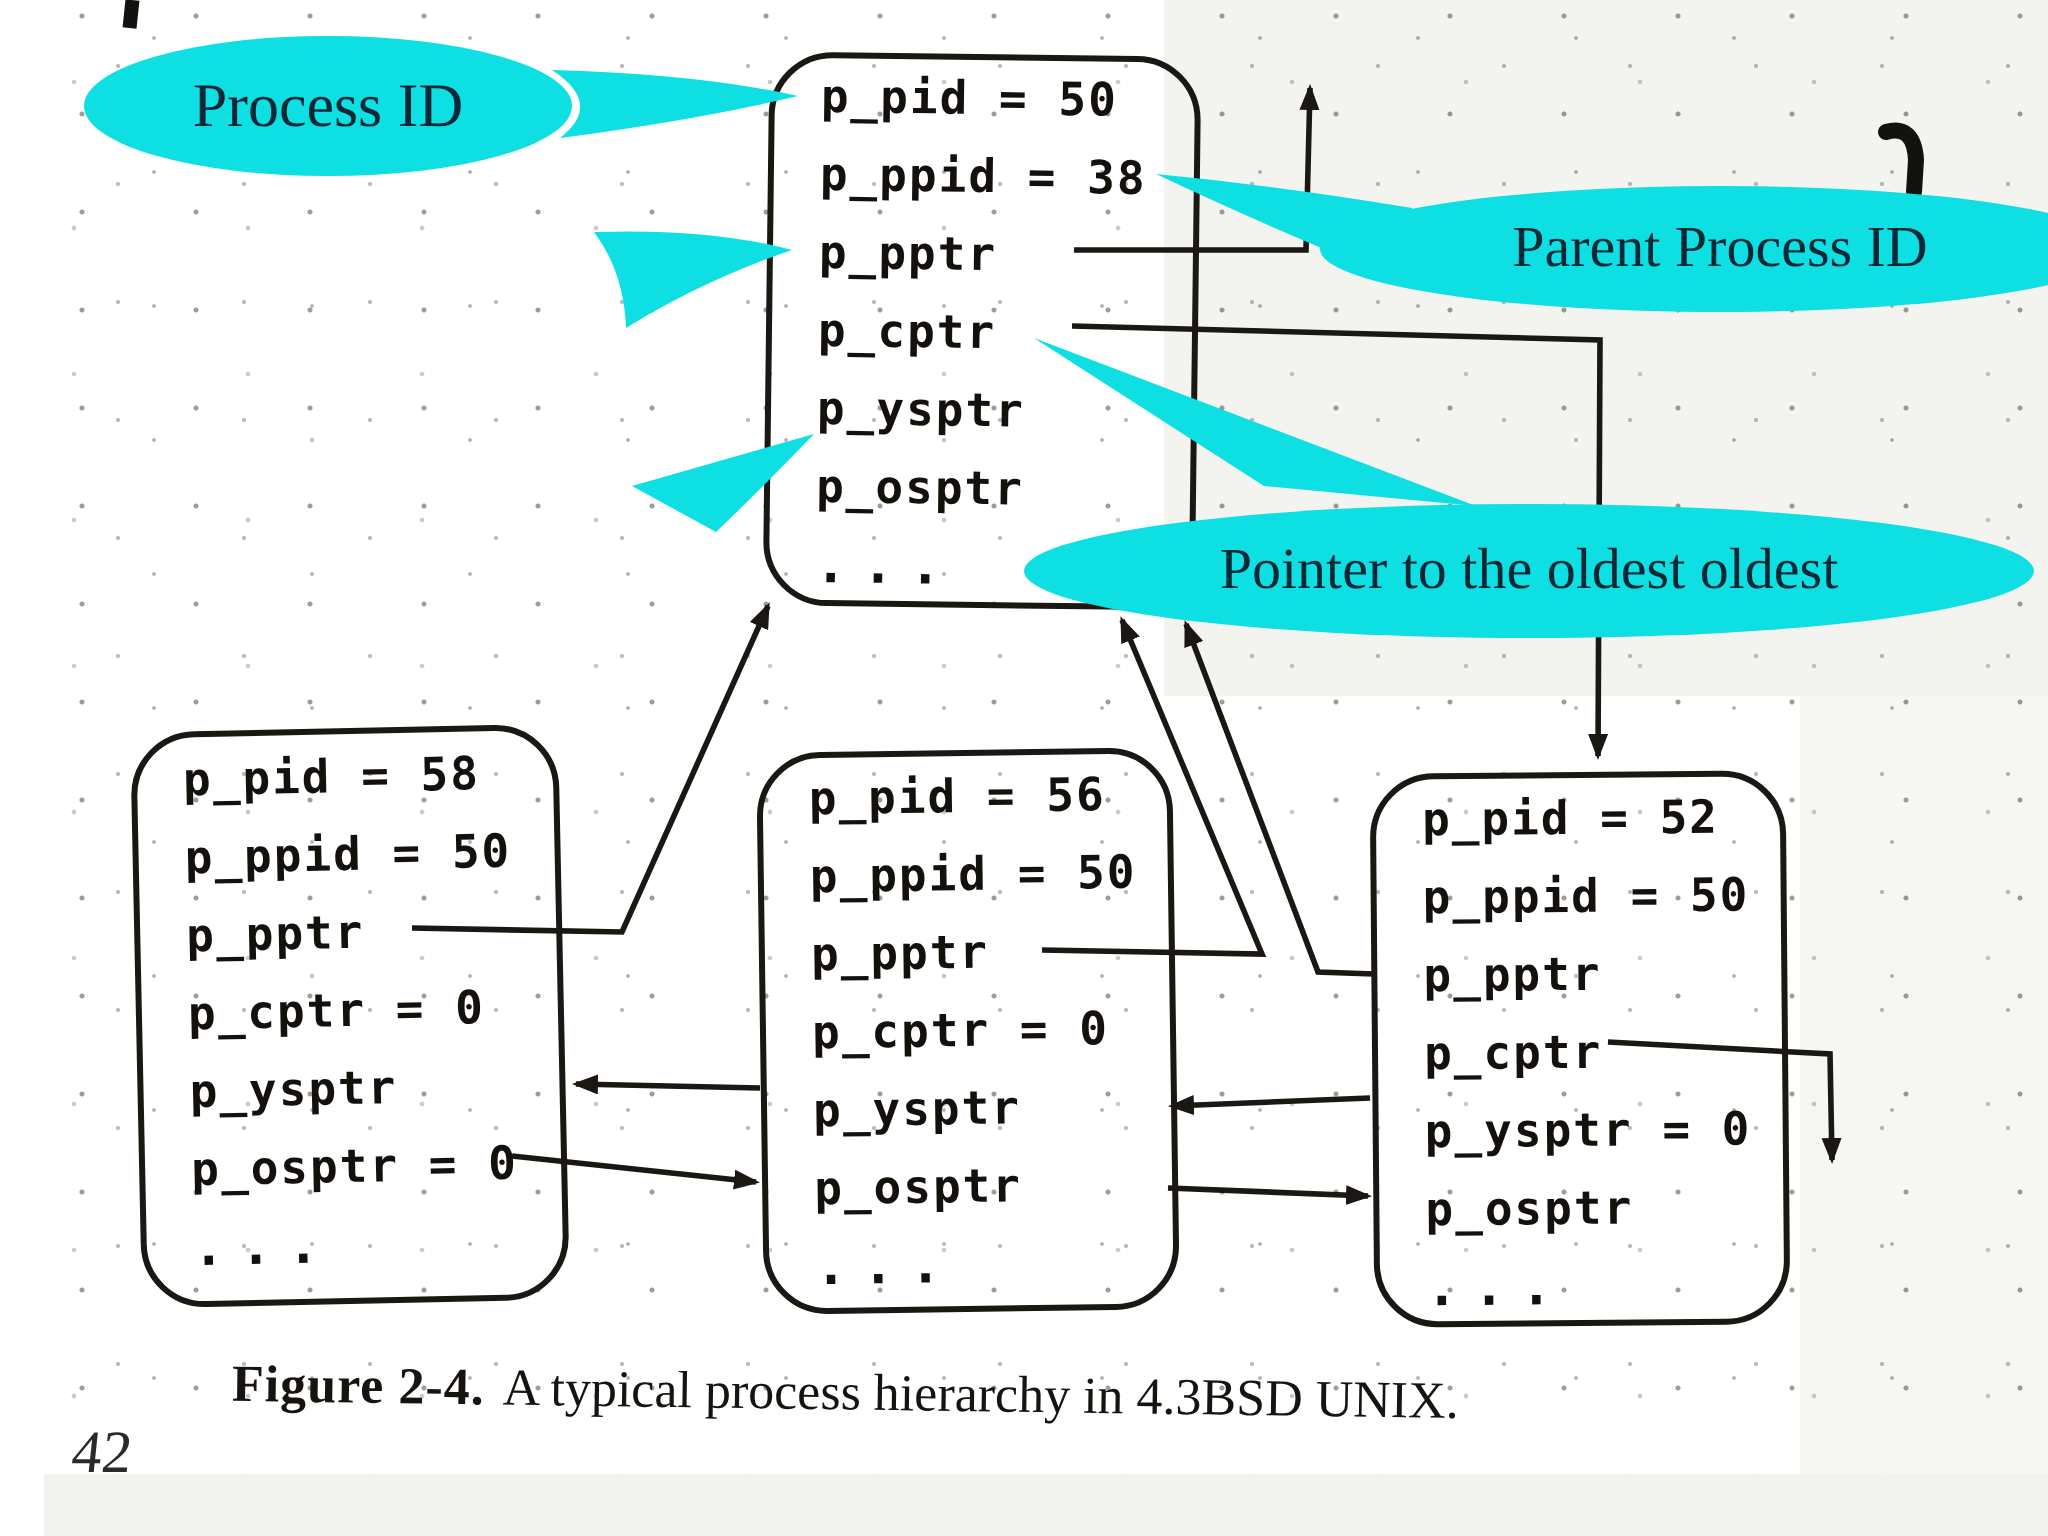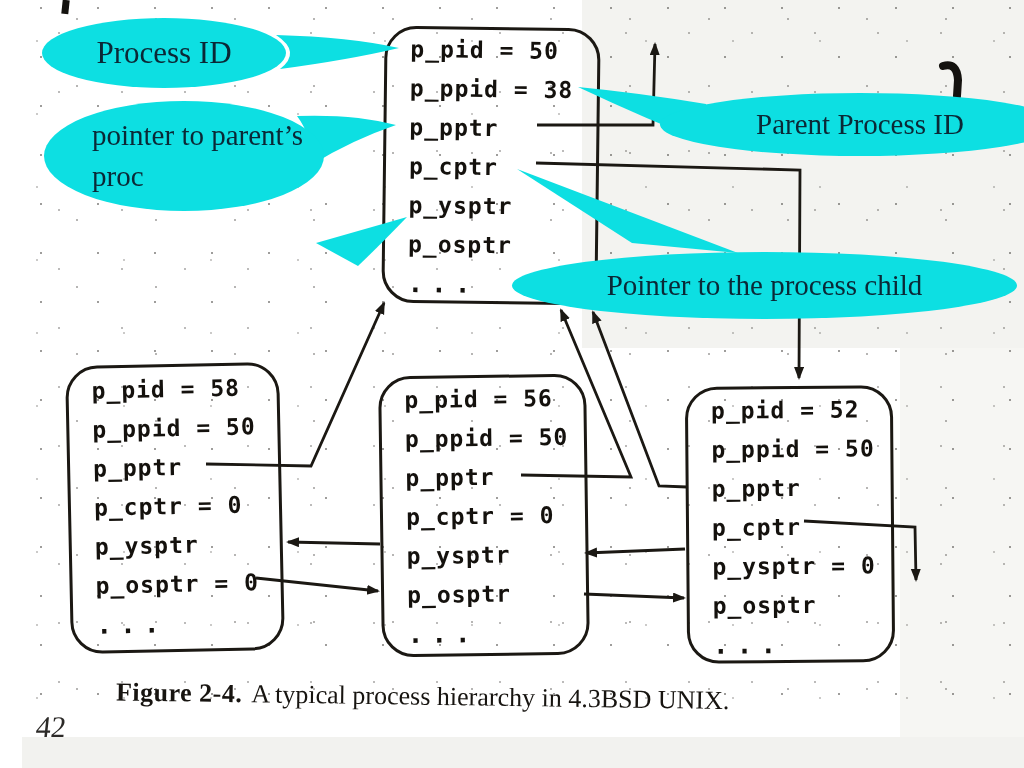--- a/index.html
+++ b/index.html
@@ -123,27 +123,24 @@
     <path class="tail" d="M276,35 Q350,37 399,48 Q348,60 280,69 Q302,52 276,35 Z"></path>
     <path class="tail" d="M297,116 Q355,114 396,125 Q352,140 313,164 Q312,136 297,116 Z"></path>
     <path class="tail" d="M316,243 L407,217 Q380,245 358,266 Z"></path>
     <path class="tail" d="M706,104 Q640,93 578,87 Q648,120 708,143 Z"></path>
     <path class="tail" d="M517,169 L738,253 L632,243 Z"></path>
   </svg>
 
   <div class="bubble b1 b-center">
     <span>Process ID</span>
   </div>
-  <div class="bubble b2">
-    <span>pointer to parent’s proc</span>
-  </div>
   <div class="bubble b4 b-center">
     <span>Parent Process ID</span>
   </div>
   <div class="bubble b5 b-center">
-    <span>Pointer to the process child</span>
+    <span>Pointer to the oldest oldest</span>
   </div>
 
   <div class="caption">
     <b>Figure 2-4.</b><span>A typical process hierarchy in 4.3BSD UNIX.</span>
   </div>
   <div class="pagenum">42</div>
 </div>
 
 </body></html>

